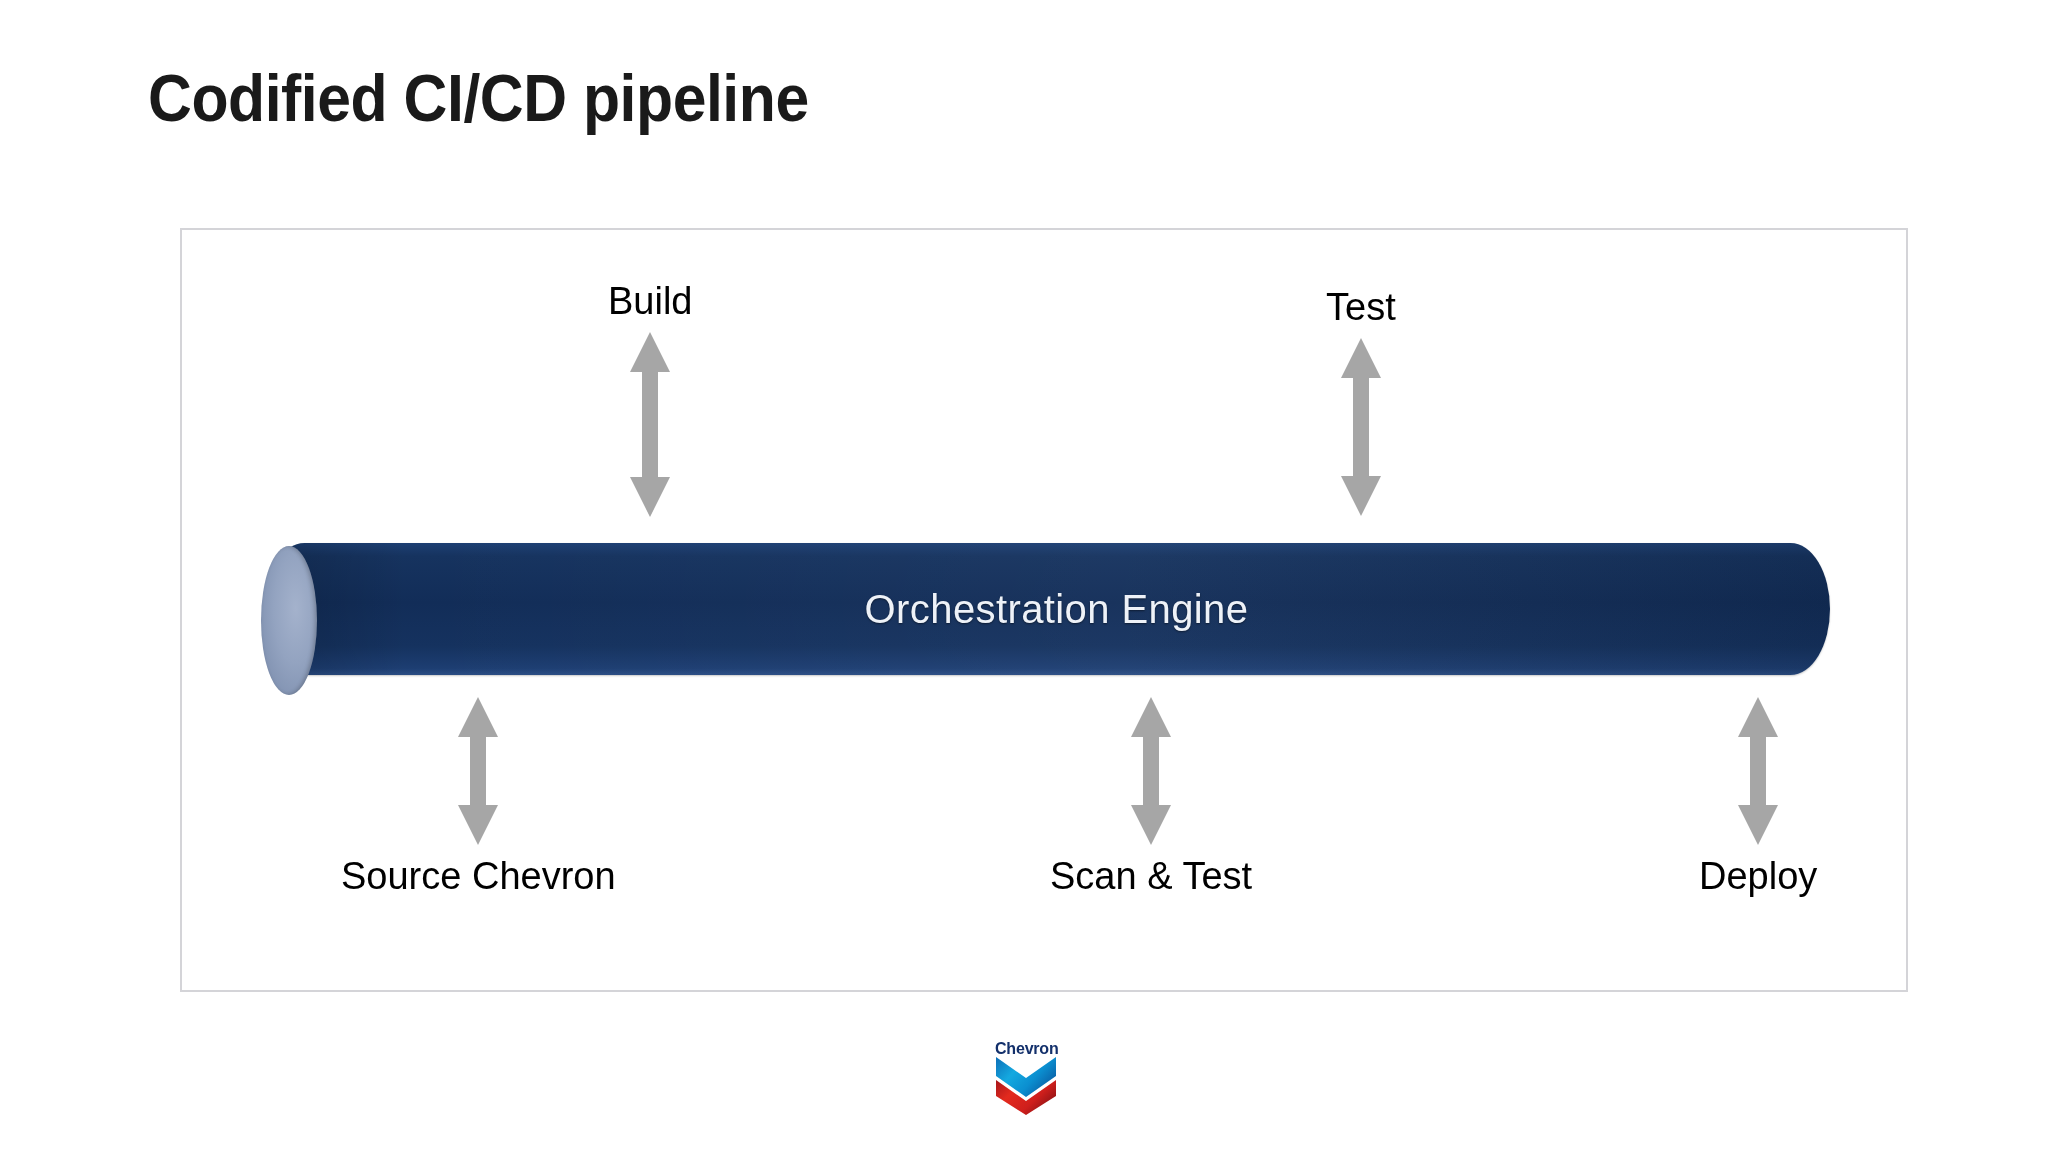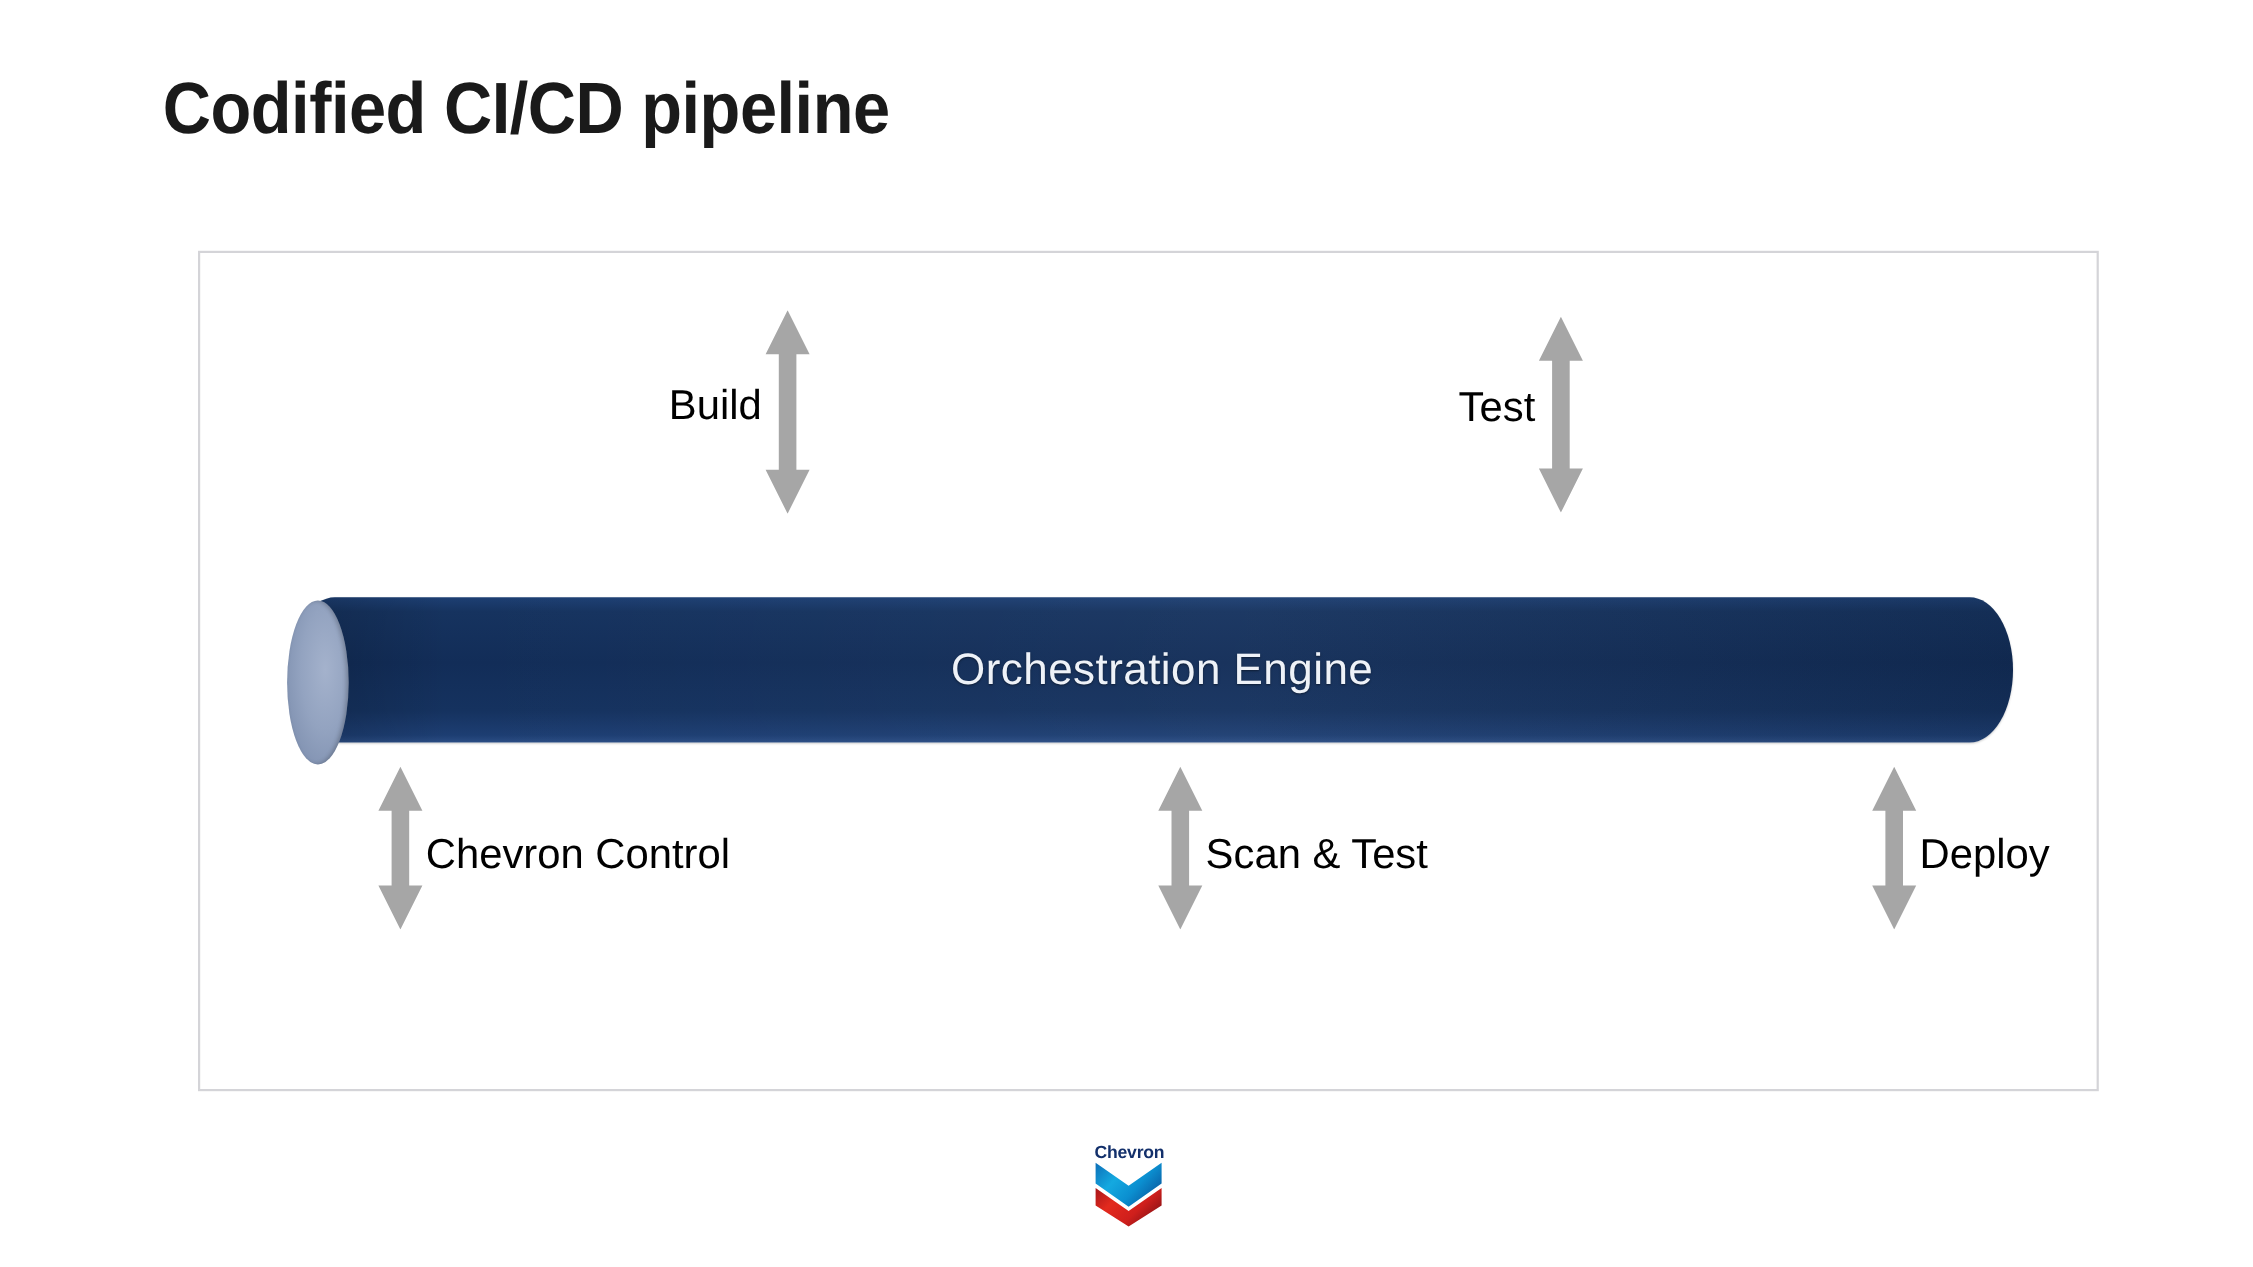--- a/index.html
+++ b/index.html
@@ -103,21 +103,21 @@
     letter-spacing: 0.4px;
     text-shadow: 0 1px 2px rgba(0,0,0,0.45);
     padding-left: 18px;
     box-sizing: border-box;
   }
 
   
   .arrow-group {
     position: absolute;
     display: flex;
-    flex-direction: row;
+    flex-direction: column;
     align-items: center;
   }
   .arrow-svg { display: block; }
 
   .node-label {
     font-size: 38px;
     color: #000000;
     white-space: nowrap;
     line-height: 1;
   }
@@ -171,21 +171,21 @@
   <div id="cylinder-body"></div>
   <div id="cylinder-shade"></div>
   <div id="cylinder-cap"></div>
   <div id="cylinder-label">Orchestration Engine</div>
 </div>
 
 <div class="arrow-group below" style="left: 341px; top: 697px;">
   <svg class="arrow-svg" width="46" height="148" viewBox="0 0 46 148">
     <polygon points="23,0 43,40 31,40 31,108 43,108 23,148 3,108 15,108 15,40 3,40" fill="#a6a6a6"></polygon>
   </svg>
-  <div class="node-label">Chevron Control</div>
+  <div class="node-label">Source Chevron</div>
 </div>
 
 <div class="arrow-group below" style="left: 1050px; top: 697px;">
   <svg class="arrow-svg" width="46" height="148" viewBox="0 0 46 148">
     <polygon points="23,0 43,40 31,40 31,108 43,108 23,148 3,108 15,108 15,40 3,40" fill="#a6a6a6"></polygon>
   </svg>
   <div class="node-label">Scan &amp; Test</div>
 </div>
 
 <div class="arrow-group below" style="left: 1699px; top: 697px;">

